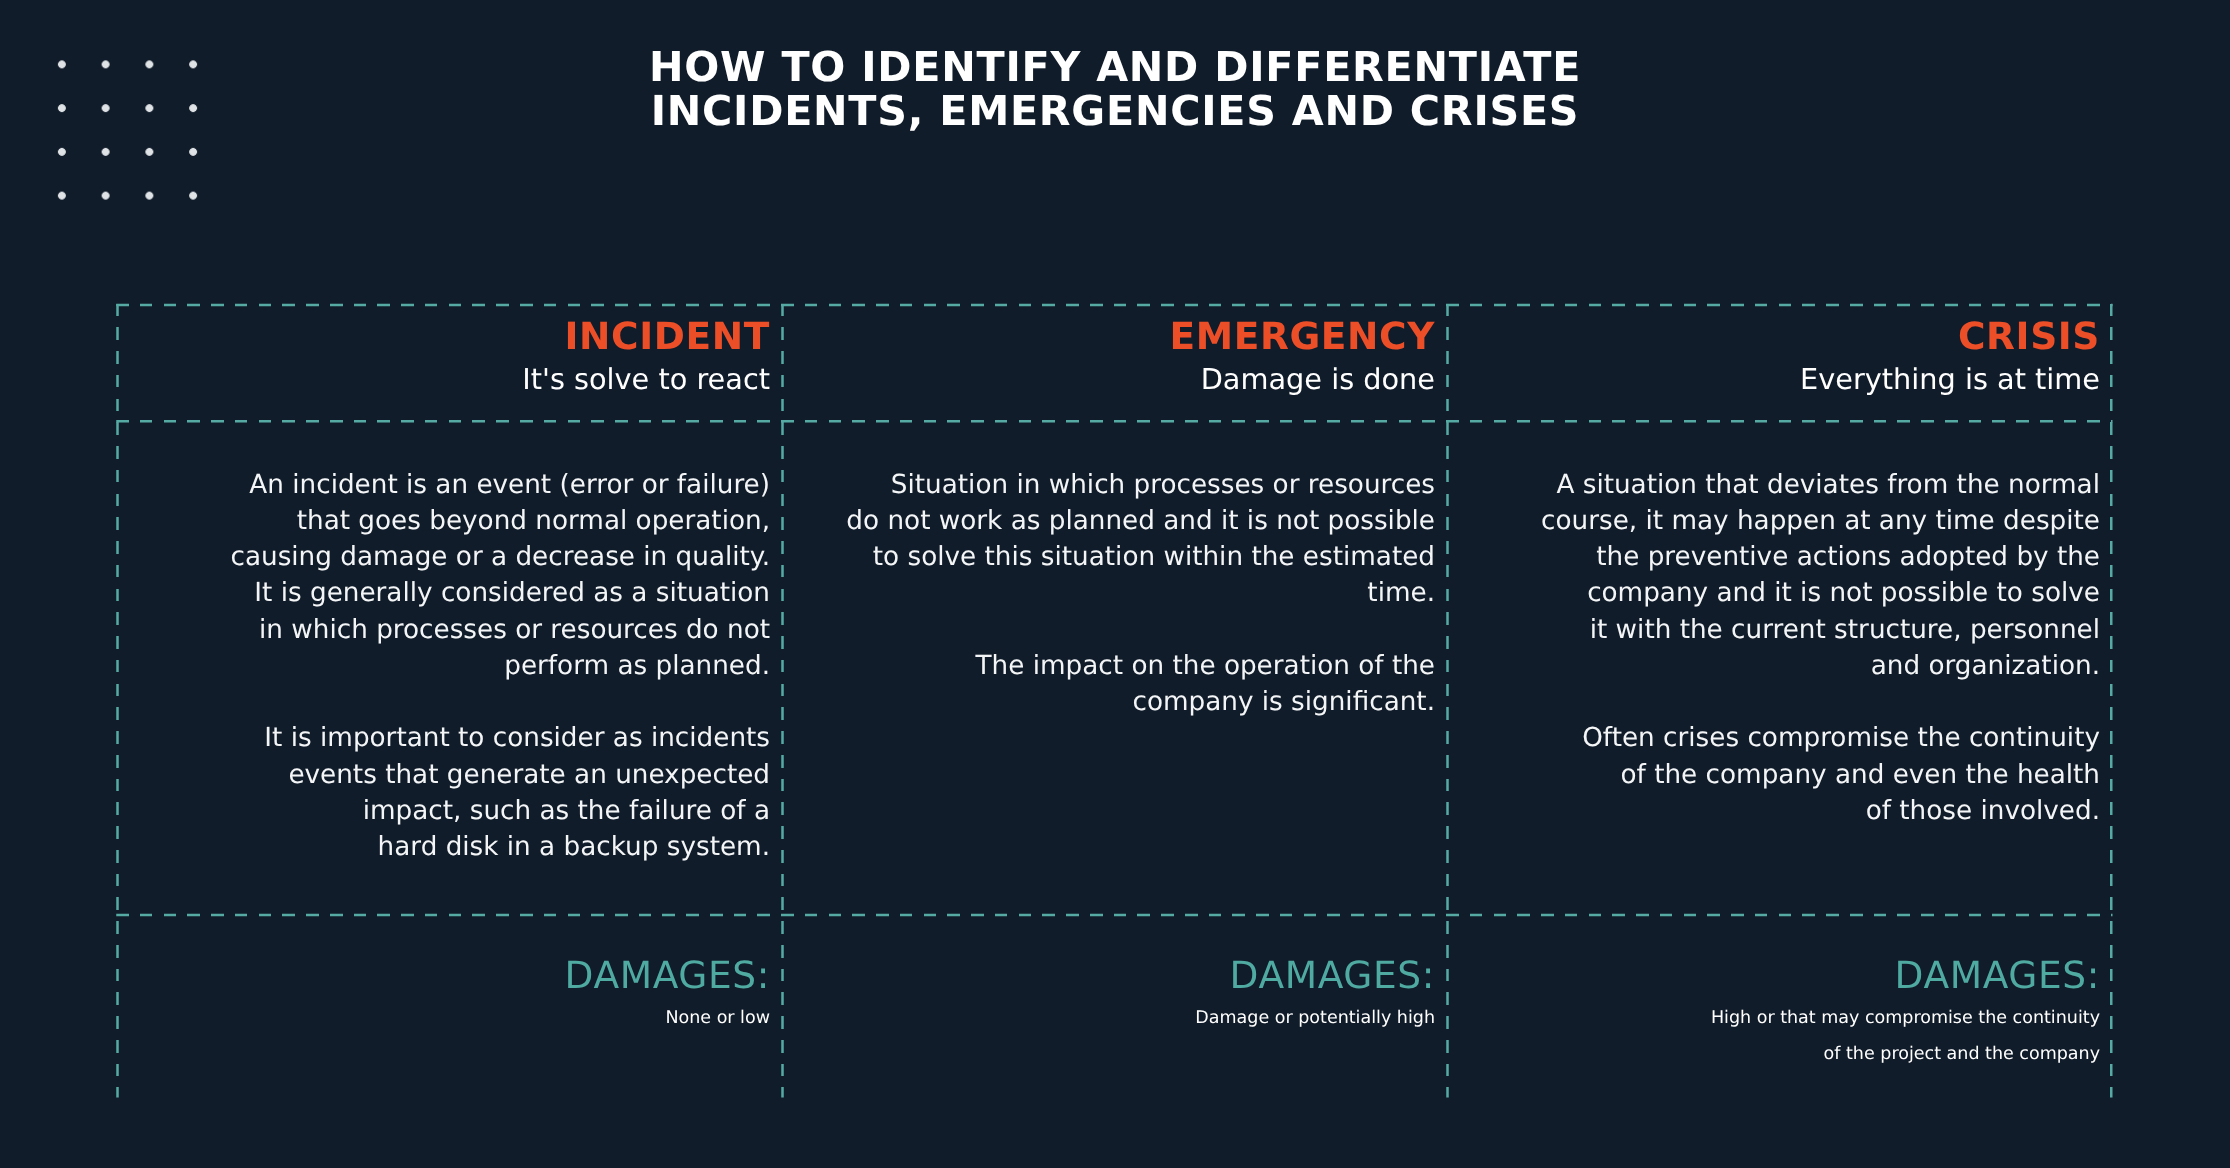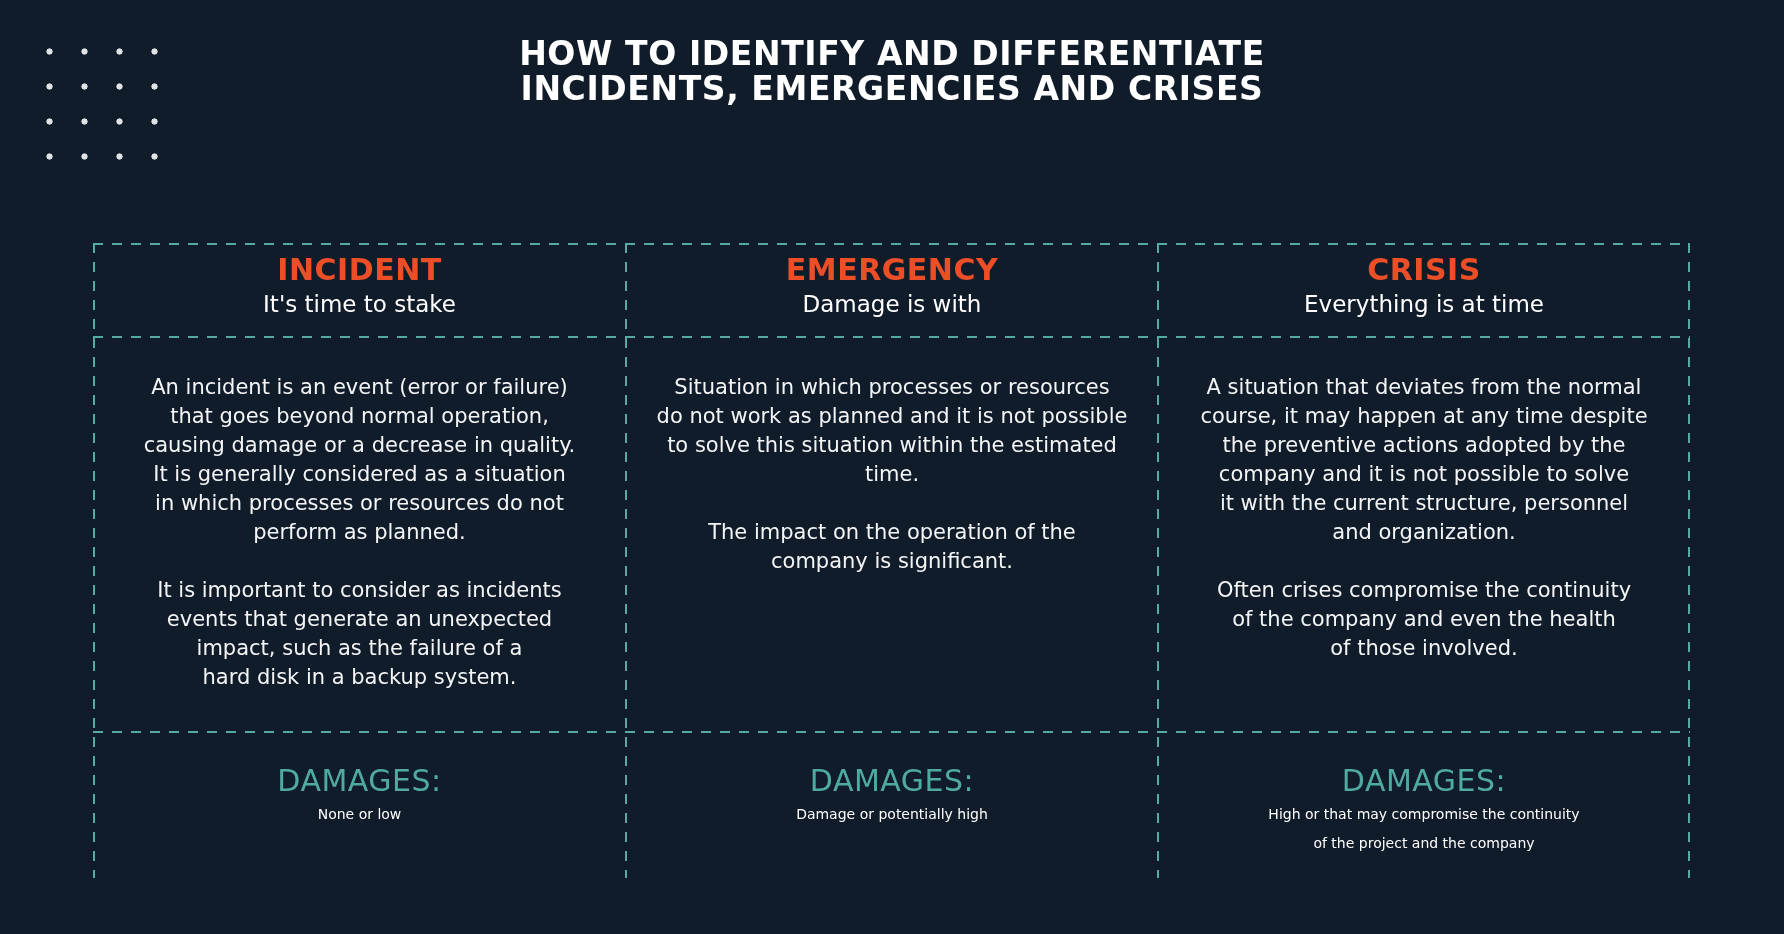--- a/index.html
+++ b/index.html
@@ -76,21 +76,21 @@
   .vline.v-2 { left: 1064px; }
   .vline.v-3 { left: 1595px; }
   .grid {
     position: absolute;
     left: 0; top: 0;
     width: 100%; height: 100%;
     display: grid;
     grid-template-columns: 533px 532px 532px;
     grid-template-rows: 94px 395px 146px;
   }
-  .cell { text-align: center; padding: 0 10px; }
+  .cell { text-align: right; padding: 0 10px; }
   .cell.head { padding-top: 8px; }
   .col-title {
     font-size: 30px;
     font-weight: 700;
     letter-spacing: 0.5px;
     color: var(--orange);
     line-height: 38px;
   }
   .col-sub {
     font-size: 23px;
@@ -138,25 +138,25 @@
     <div class="hline h-mid2"></div>
     <div class="vline v-0"></div>
     <div class="vline v-1"></div>
     <div class="vline v-2"></div>
     <div class="vline v-3"></div>
 
     <div class="grid">
 
       <div class="cell head">
         <div class="col-title">INCIDENT</div>
-        <div class="col-sub">It's time to stake</div>
+        <div class="col-sub">It's solve to react</div>
       </div>
       <div class="cell head">
         <div class="col-title">EMERGENCY</div>
-        <div class="col-sub">Damage is with</div>
+        <div class="col-sub">Damage is done</div>
       </div>
       <div class="cell head">
         <div class="col-title">CRISIS</div>
         <div class="col-sub">Everything is at time</div>
       </div>
 
       <div class="cell body">
         <p class="desc">An incident is an event (error or failure)
 that goes beyond normal operation,
 causing damage or a decrease in quality.

